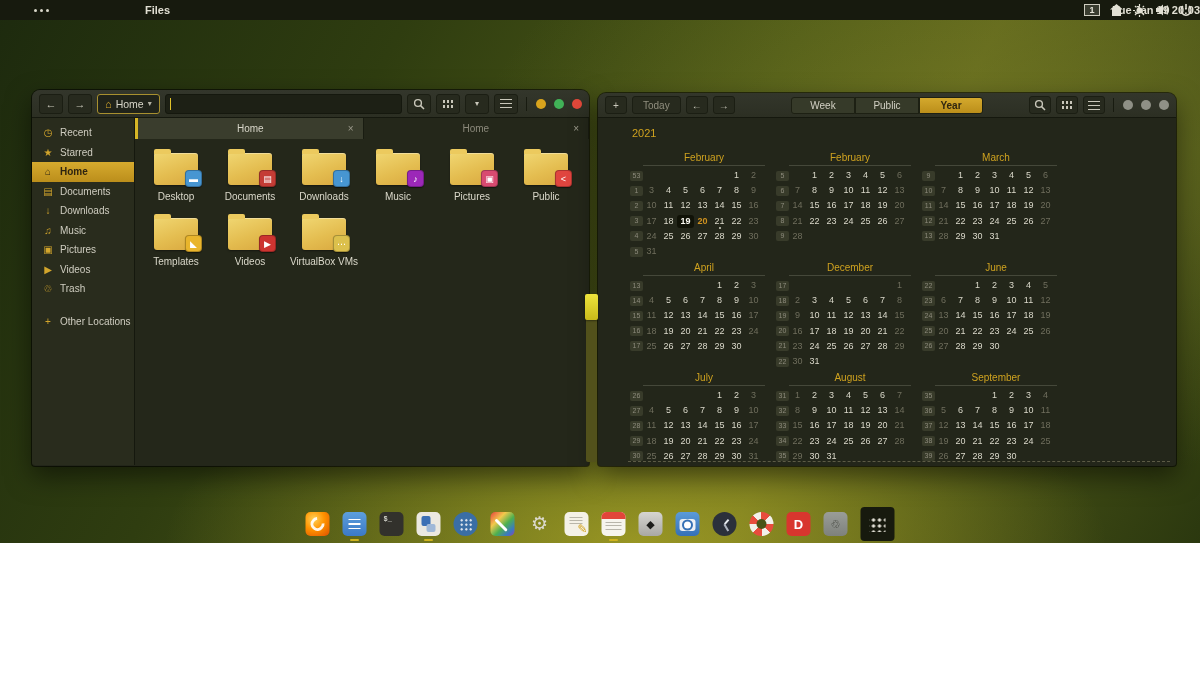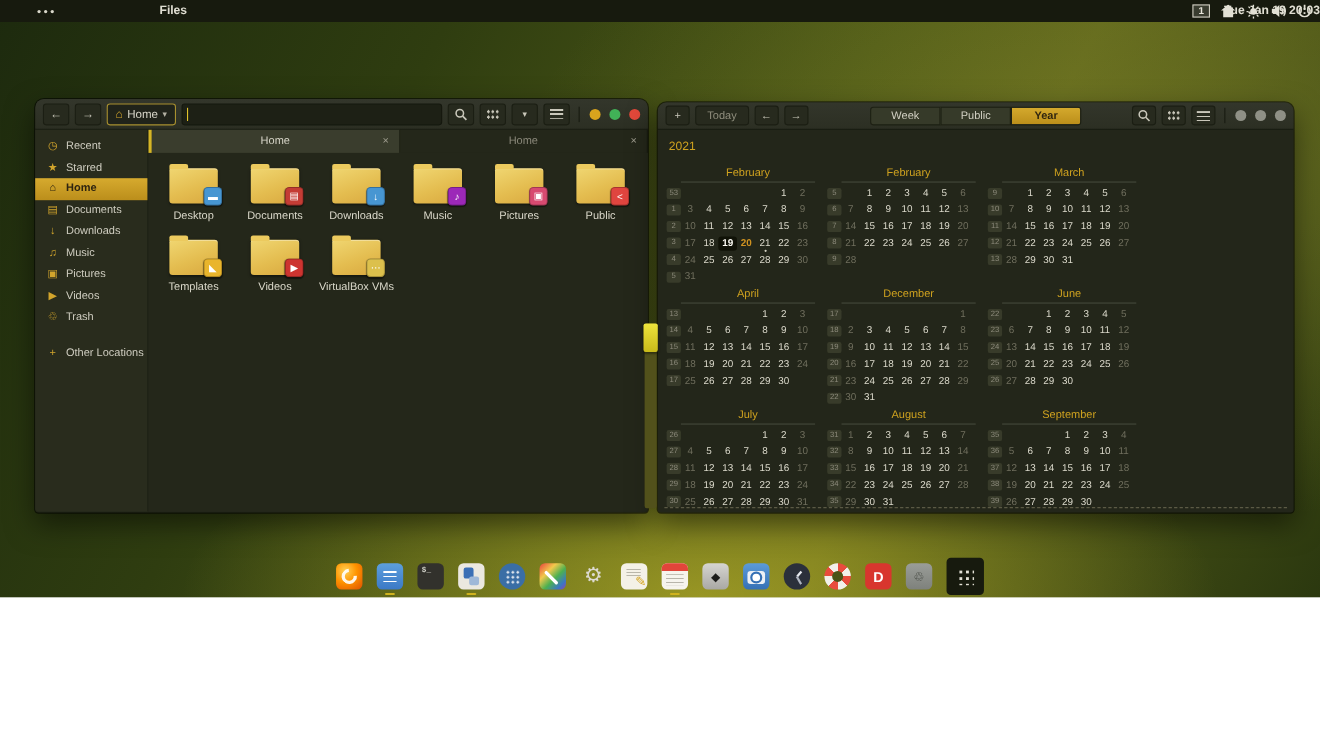--- a/index.html
+++ b/index.html
@@ -93,21 +93,21 @@
   #calendar-window .headerbar{ height:25px; }
   #calendar-window .hb-btn{ height:18px; min-width:22px; font-size:10px; }
   .today-btn{ padding:0 10px; color:#908e7e; }
   .seg-wrap{ position:absolute; left:50%; transform:translateX(-50%); display:flex; }
   .seg{ width:64px; height:17px; font-size:10px; display:flex; align-items:center; justify-content:center;
         background:#363a29; color:#d2d0c3; border:1px solid #1d2013; }
   .seg:first-child{ border-radius:3px 0 0 3px; }
   .seg:last-child{ border-radius:0 3px 3px 0; }
   .seg.active{ background:linear-gradient(#d4a92d,#bb8e1a); color:#30260f; font-weight:bold; }
   .cal-hright{ margin-left:auto; display:flex; align-items:center; gap:5px; }
-  .cal-body{ display:flex; height:347px; position:relative; }
+  .cal-body{ display:flex; height:347px; position:relative;padding-left:24px; }
   .months-area{ flex:1; position:relative; padding:34px 0 0 8px; overflow:hidden; }
   .year-label{ position:absolute; top:9px; left:10px; color:#cfa21f; font-size:11px; }
   .months-grid{ display:grid; grid-template-columns:repeat(3,146px); grid-auto-rows:110px; }
   .month{ width:135px; }
   .month-title{ color:#cfa21f; font-size:10px; text-align:center; padding-left:13px; height:13px; }
   .month-rule{ margin-left:13px; height:1px; background:#45483a; margin-bottom:2px; }
   .mgrid{ display:grid; grid-template-columns:13px repeat(7,17px); grid-auto-rows:15.2px; align-items:center; }
   .wknum{ width:13px; height:10px; line-height:10px; background:#383b2a; color:#8d8b7c; font-size:7px;
           text-align:center; border-radius:2px; }
   .day{ font-size:9px; text-align:center; color:#dbd9cb; line-height:13px; position:relative; }

